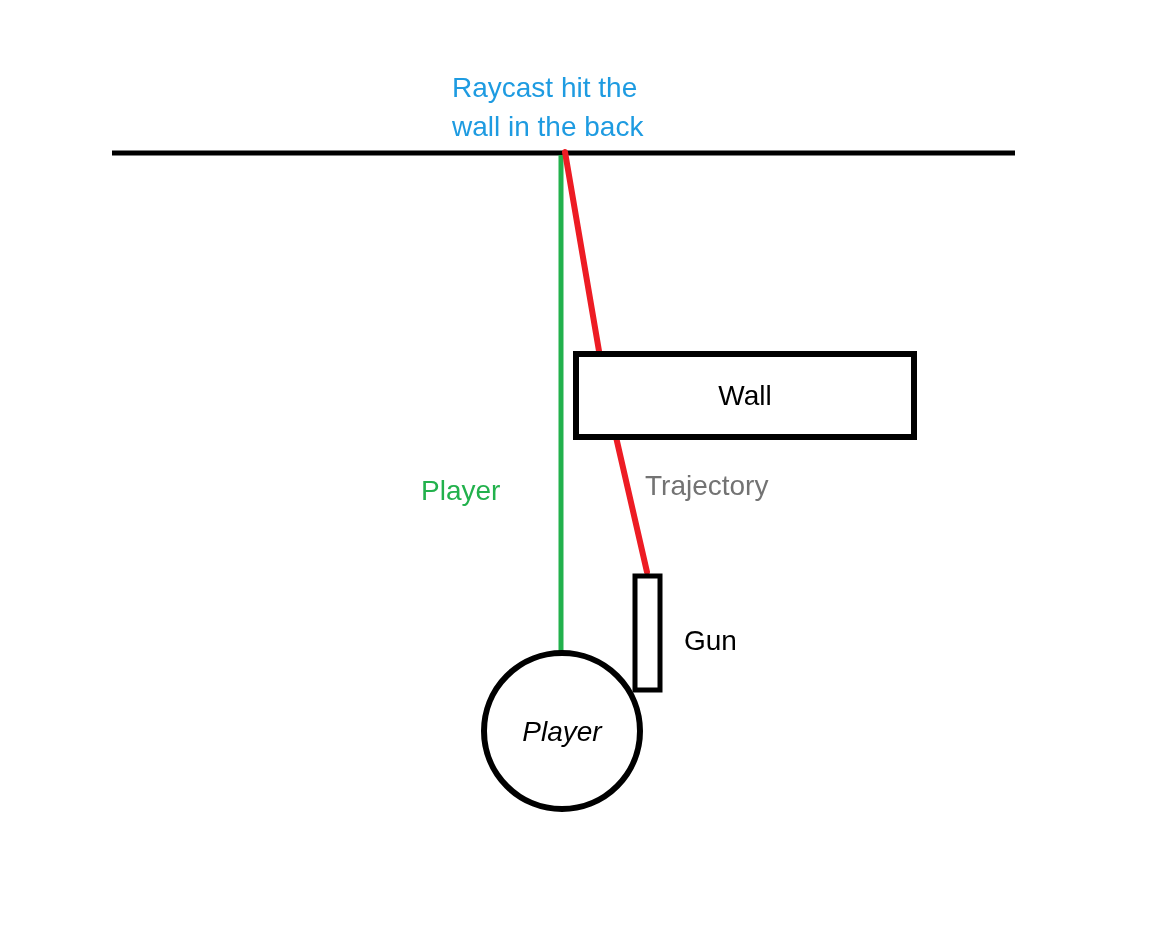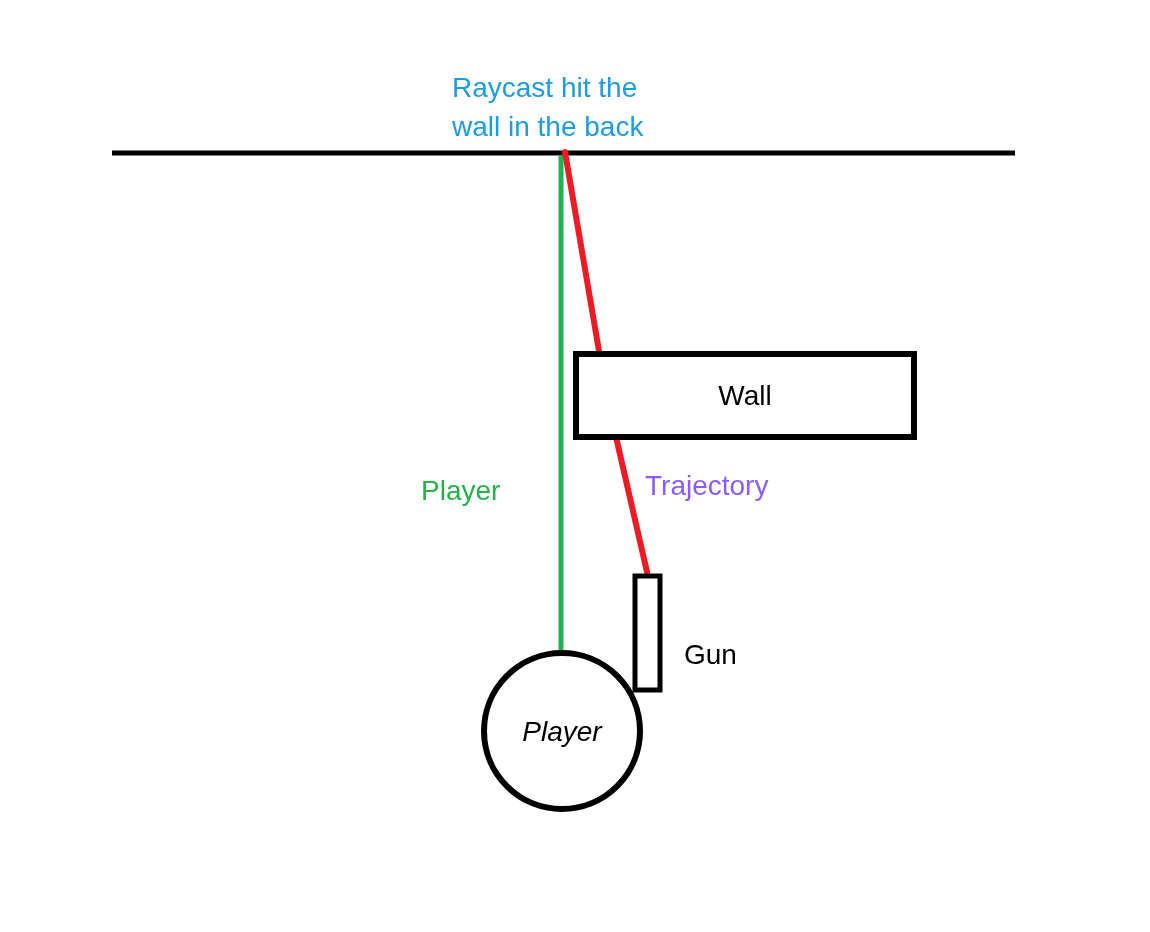--- a/index.html
+++ b/index.html
@@ -22,42 +22,42 @@
   }
   .label {
     position: absolute;
     font-size: 28px;
     line-height: 39px;
     color: #000000;
     white-space: nowrap;
   }
   .label-blue  { color: #1E9BE1; }
   .label-green { color: #22B14C; }
-  .label-red   { color: #8b5cf6; }
+  .label-red   { color: #737373; }
   .label-wall {
     left: 576px;
     top: 354px;
     width: 338px;
     height: 83px;
     display: flex;
     align-items: center;
     justify-content: center;
   }
   .label-player {
     left: 484px;
     top: 712px;
     width: 156px;
     height: 39px;
     text-align: center;
     font-style: italic;
   }
   .label-annotation { left: 452px; top: 68px; }
   .label-raycast    { left: 421px; top: 471px; }
   .label-trajectory { left: 645px; top: 466px; }
-  .label-gun        { left: 684px; top: 635px; }
+  .label-gun        { left: 684px; top: 621px; }
 </style>
 </head>
 <body>
 
 <div id="canvas">
 
   <svg id="shapes" width="1150" height="932" viewBox="0 0 1150 932">
 
     <line x1="112" y1="153" x2="1015" y2="153" stroke="#000000" stroke-width="5"></line>
 

